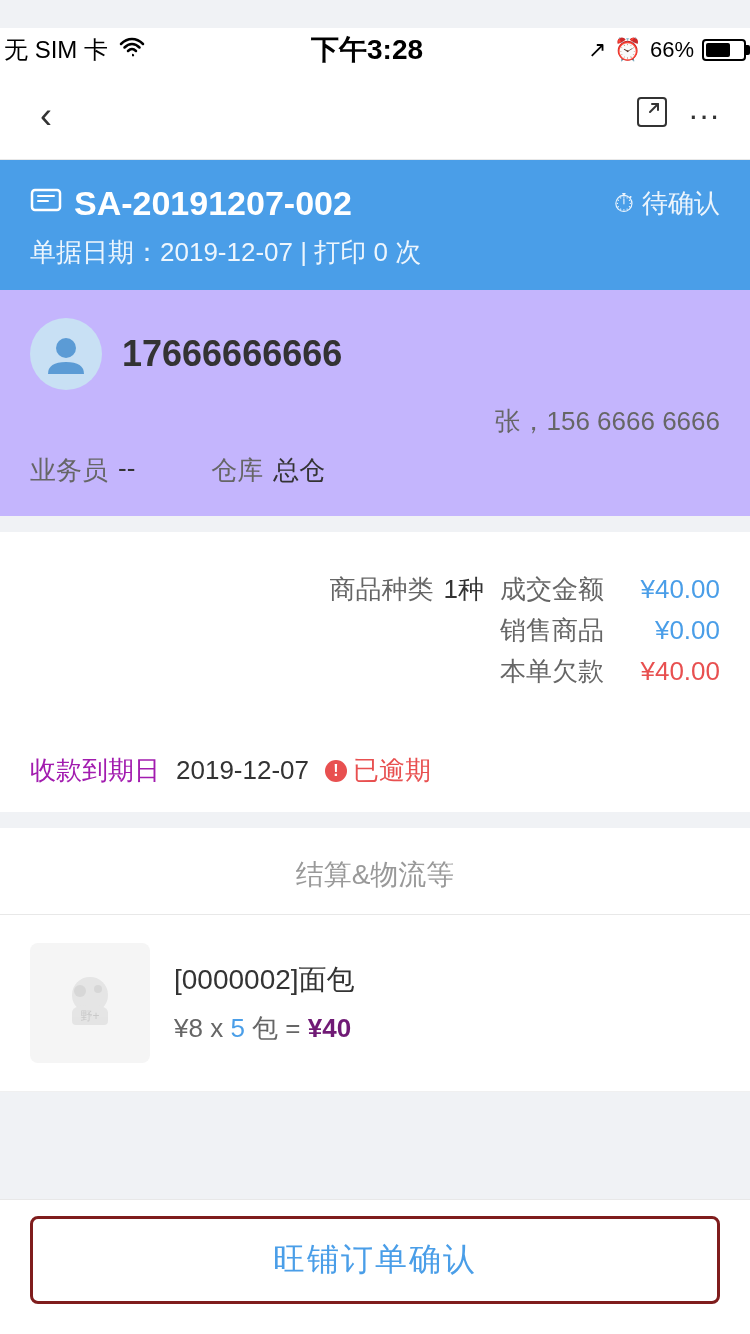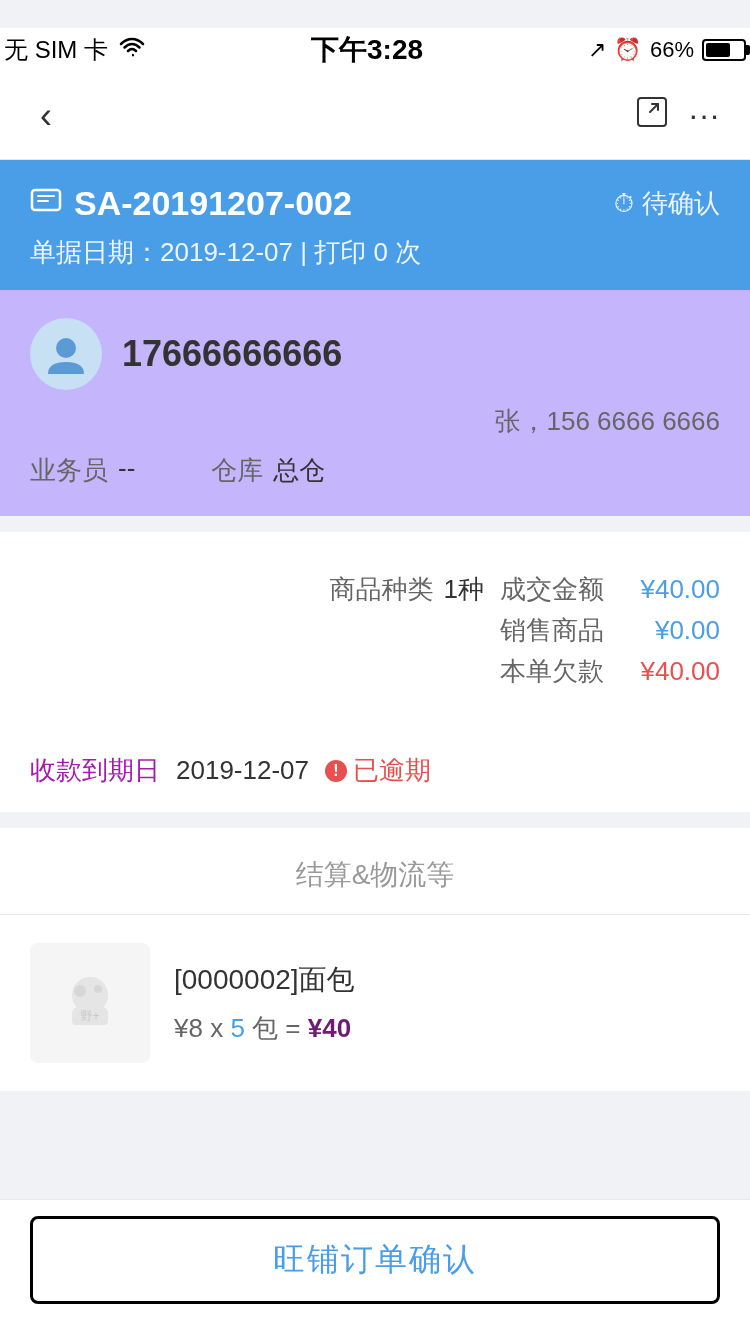--- a/index.html
+++ b/index.html
@@ -369,21 +369,21 @@
       bottom: 0;
       left: 0;
       width: 750px;
       background: #fff;
       padding: 16px 30px 30px;
       border-top: 1px solid #e8e8e8;
     }
     .confirm-btn {
       width: 100%;
       height: 88px;
-      border: 3px solid #000000;
+      border: 3px solid #7f1d1d;
       border-radius: 8px;
       background: #fff;
       color: #4a9ee8;
       font-size: 32px;
       font-weight: 500;
       cursor: pointer;
       display: flex;
       align-items: center;
       justify-content: center;
       letter-spacing: 2px;

